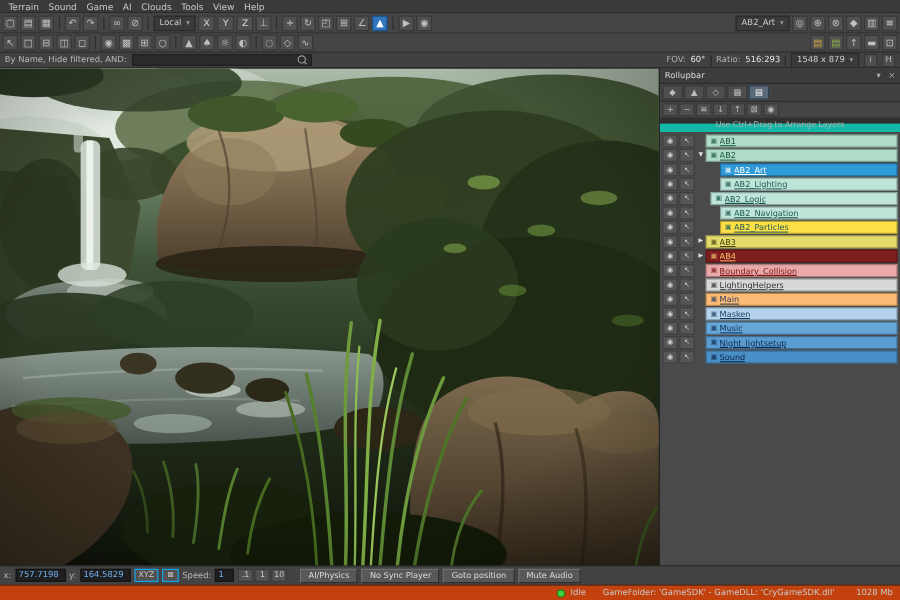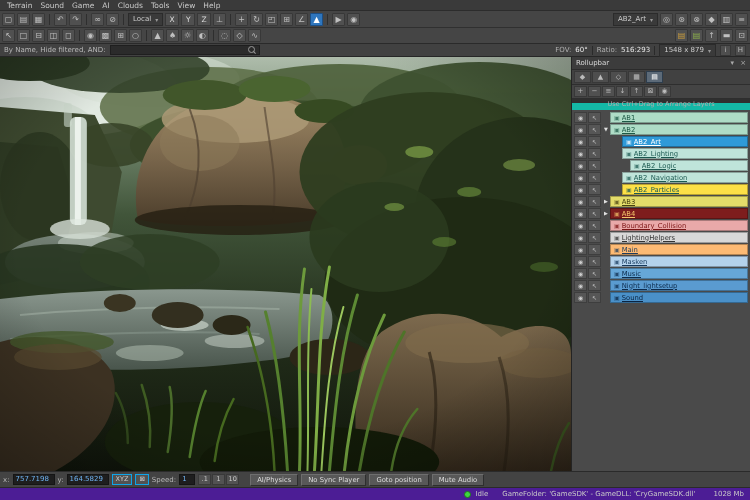--- a/index.html
+++ b/index.html
@@ -46,21 +46,21 @@
   .fsep{width:1px;height:9px;background:#2a2a2a;}
   .fbtn{width:11px;height:11px;background:#4e4e4e;border:1px solid #363636;color:#bbb;
         text-align:center;line-height:9px;font-size:7px;}
 
   
   .main{flex:1;display:flex;min-height:0;}
   .viewport{flex:1;position:relative;background:#10150b;border-right:1px solid #242424;min-width:0;}
   .viewport svg{position:absolute;left:0;top:0;width:100%;height:100%;display:block;}
 
   
-  .rollup{width:178px;flex:none;background:#474747;display:flex;flex-direction:column;font-size:7px;}
+  .rollup{width:200px;flex:none;background:#474747;display:flex;flex-direction:column;font-size:7px;}
   .rtitle{height:13px;flex:none;background:#3c3c3c;border-bottom:1px solid #2b2b2b;
           display:flex;align-items:center;justify-content:space-between;padding:0 4px;color:#d8d8d8;}
   .rtbtn{color:#aaa;margin-left:4px;font-size:7px;}
   .rtabs{height:15px;flex:none;background:#414141;display:flex;align-items:center;gap:1px;
          padding:1px 2px;border-bottom:1px solid #2e2e2e;}
   .rtab{width:17px;height:12px;background:#4e4e4e;border:1px solid #383838;color:#bbb;
         text-align:center;line-height:10px;font-size:7px;}
   .rtab.sel{background:#5c6a78;border-color:#2d3d4d;color:#fff;}
   .rtools{height:14px;flex:none;background:#444;display:flex;align-items:center;gap:1px;
           padding:1px 2px;border-bottom:1px solid #2e2e2e;}
@@ -88,21 +88,21 @@
   .cbtn{height:11px;background:#525252;border:1px solid #0ea5e9;color:#ccc;font-size:6.5px;
         line-height:9px;padding:0 3px;}
   #speed-presets{display:flex;gap:1px;}
   .pbtn{width:13px;height:11px;background:#525252;border:1px solid #393939;color:#ccc;
         font-size:6.5px;line-height:9px;text-align:center;}
   #bottom-buttons{display:flex;gap:3px;margin-left:8px;align-items:flex-end;}
   .bbtn{height:12px;background:#585858;border:1px solid #6e6e6e;border-bottom-color:#2e2e2e;
         border-right-color:#2e2e2e;color:#ddd;font-size:6.8px;line-height:10px;padding:0 6px;white-space:nowrap;}
 
   
-  .statusbar{height:13px;flex:none;background:#4c1d95;border-top:1px solid #2a2a2a;
+  .statusbar{height:13px;flex:none;background:#c2410c;border-top:1px solid #2a2a2a;
              display:flex;align-items:center;justify-content:flex-end;gap:4px;
              padding:0 6px;font-size:7px;color:#c8c8c8;}
   .sdot{width:7px;height:7px;border-radius:50%;background:#3fd43f;border:1px solid #1e7a1e;flex:none;}
   .sstate{margin-right:10px;}
   .smsg{margin-right:14px;white-space:nowrap;}
 </style>
 </head>
 <body>
 
 <div class="app">
@@ -394,21 +394,21 @@
             <span class="lexp"></span>
             <span class="lname" style="background: rgb(191, 228, 218); color: rgb(29, 90, 82); margin-left: 12px;">
               <span class="licon">▣</span>
               <span class="ltext">AB2_Lighting</span>
             </span>
           </div>
           <div class="lrow">
             <span class="lcell">◉</span>
             <span class="lcell">↖</span>
             <span class="lexp"></span>
-            <span class="lname" style="background: rgb(191, 228, 218); color: rgb(29, 90, 82); margin-left: 20px;">
+            <span class="lname" style="background: rgb(191, 228, 218); color: rgb(29, 90, 82); margin-left: 4px;">
               <span class="licon">▣</span>
               <span class="ltext">AB2_Logic</span>
             </span>
           </div>
           <div class="lrow">
             <span class="lcell">◉</span>
             <span class="lcell">↖</span>
             <span class="lexp"></span>
             <span class="lname" style="background: rgb(191, 228, 218); color: rgb(29, 90, 82); margin-left: 12px;">
               <span class="licon">▣</span>

